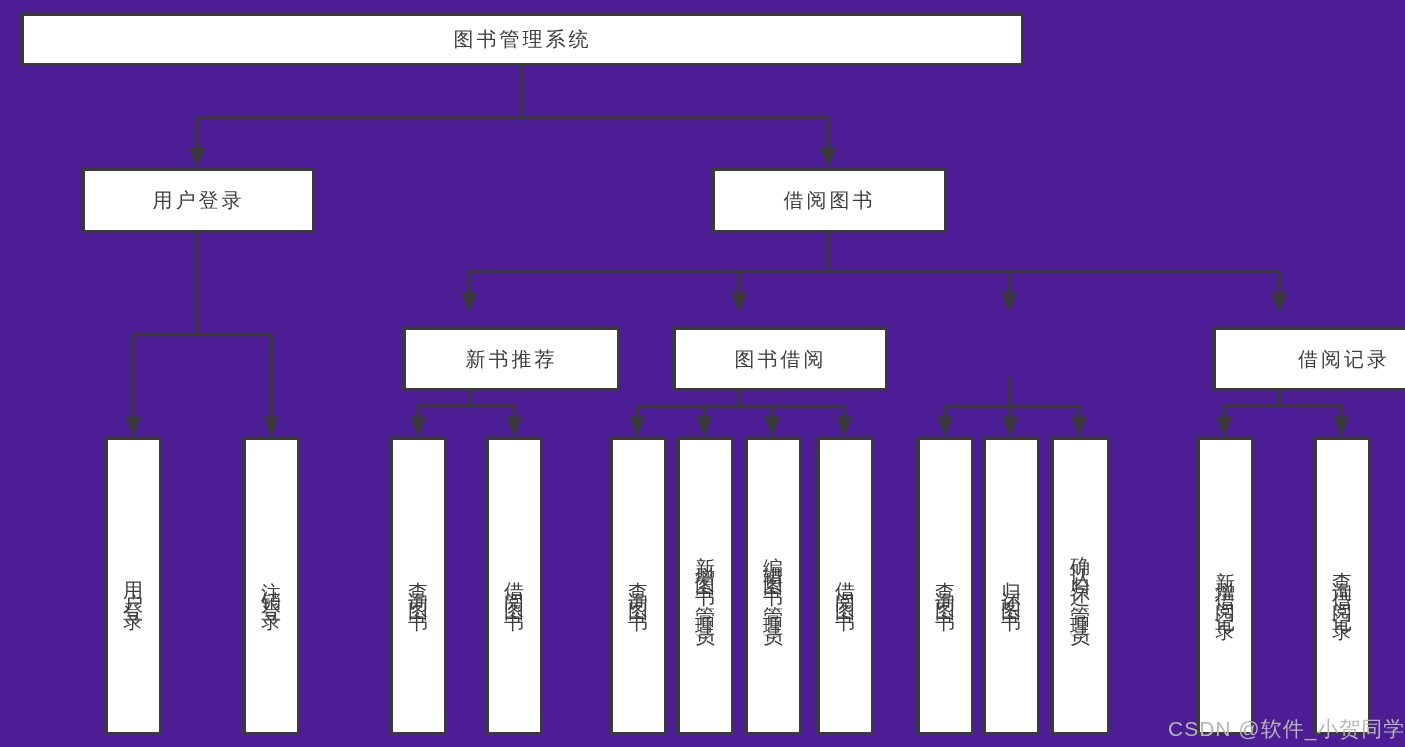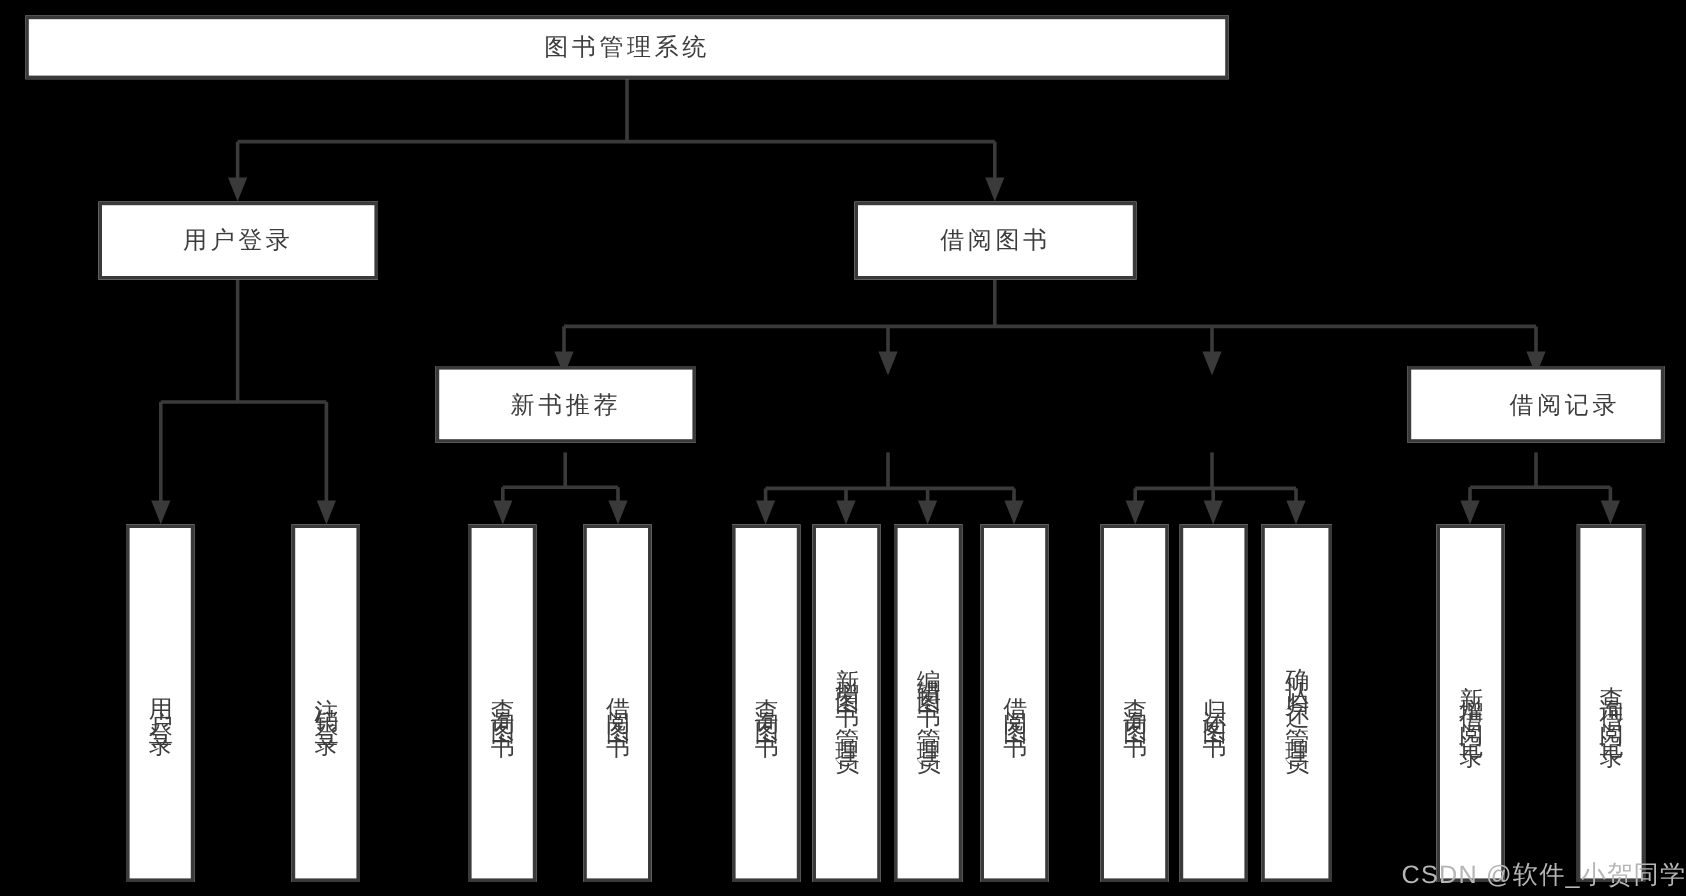--- a/index.html
+++ b/index.html
@@ -5,21 +5,21 @@
   html, body {
     margin: 0;
     padding: 0;
     background: #ffffff;
     font-family: "Liberation Sans", "DejaVu Sans", sans-serif;
   }
   #stage {
     position: relative;
     width: 1405px;
     height: 747px;
-    background: #000000;
+    background: #4c1d95;
     overflow: hidden;
   }
   #connectors {
     position: absolute;
     left: 0;
     top: 0;
     width: 1405px;
     height: 747px;
   }
   .box {
@@ -43,21 +43,21 @@
     font-size: 20px;
     line-height: 1;
     white-space: nowrap;
   }
   
   .n-root   { left: 21px;   top: 13px;  width: 1003px; height: 53px; }
   
   .n-login  { left: 82px;   top: 168px; width: 233px;  height: 65px; }
   .n-mgmt   { left: 712px;  top: 168px; width: 235px;  height: 65px; }
   
-  .n-l3     { top: 305px;   height: 64px; }
+  .n-l3     { top: 327px;   height: 64px; margin-left: 40px; }
   .n-rec    { left: 363px;  width: 217px; }
   .n-bor    { left: 633px;  width: 215px; }
   .n-cur    { left: 903px;  width: 215px; }
   .n-his    { left: 1173px; width: 214px; padding-left: 48px; }
   
   .leaf     { top: 437px;   width: 57px; height: 298px; }
   .lf-0  { left: 105px; }
   .lf-1  { left: 243px; }
   .lf-2  { left: 390px; }
   .lf-3  { left: 486px; }
@@ -166,20 +166,23 @@
   <div class="box hbox n-login">
     <span>用户登录</span>
   </div>
   <div class="box hbox n-mgmt">
     <span>借阅图书</span>
   </div>
 
   <div class="box hbox n-l3 n-rec">
     <span>新书推荐</span>
   </div>
+  <div class="box hbox n-l3 n-bor">
+    <span>图书借阅</span>
+  </div>
   <div class="box hbox n-l3 n-his">
     <span>借阅记录</span>
   </div>
 
   <div class="box vbox leaf lf-0">
     <span class="vlabel">用户登录</span>
   </div>
   <div class="box vbox leaf lf-1">
     <span class="vlabel">注销登录</span>
   </div>

